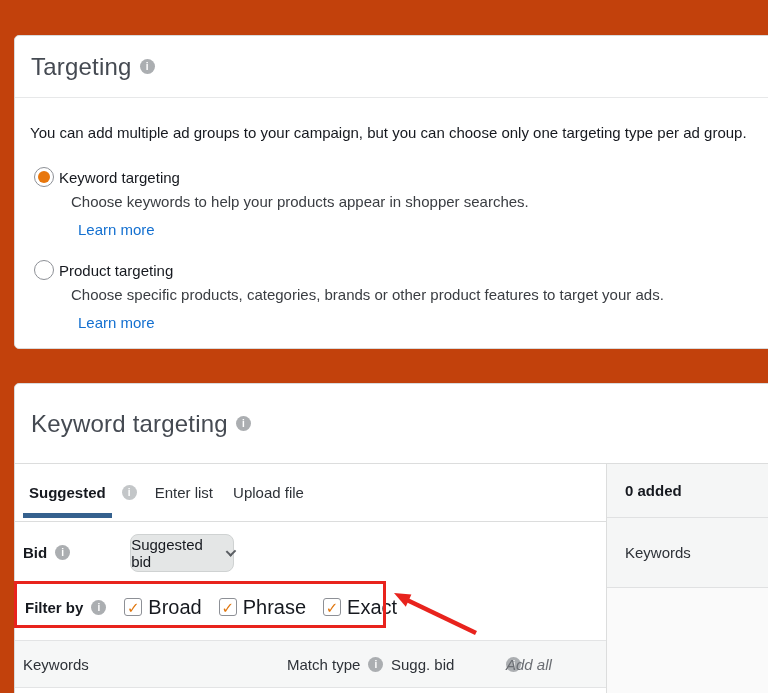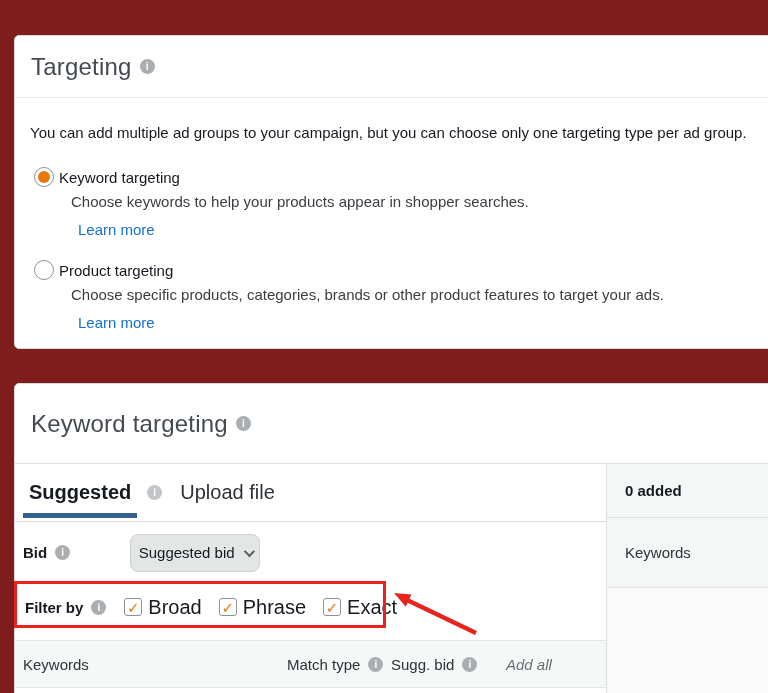--- a/index.html
+++ b/index.html
@@ -1,19 +1,19 @@
 <!DOCTYPE html>
 <html><head>
 <meta charset="utf-8">
 <style>
   * { margin:0; padding:0; box-sizing:border-box; }
   html,body { font-family:"Liberation Sans","DejaVu Sans",sans-serif; }
   .viewport {
     position:relative; width:768px; height:693px;
-    background:#7f1d1d; overflow:hidden; color:#16191f;
+    background:#c2410c; overflow:hidden; color:#16191f;
   }
   .card {
     position:absolute; left:14px; width:850px;
     background:#ffffff; border:1px solid #d9dadb; border-radius:5px;
   }
   .card1 { top:35px; height:314px; overflow:hidden; }
   .card2 { top:383px; height:405px; }
 
   .card-header1 {
     height:62px; display:flex; align-items:center;
@@ -48,30 +48,30 @@
     border-bottom:1px solid #dcdddd; }
 
   .card2-content { display:flex; height:324px; }
   .main-col { width:591px; flex:0 0 auto; }
   .side-panel { flex:1; border-left:1px solid #dcdddd; background:#fafafa;
     display:flex; flex-direction:column; }
 
   .tabs-row { height:58px; display:flex; align-items:center; padding-left:8px;
     border-bottom:1px solid #dcdddd; }
   .tab { position:relative; height:100%; display:flex; align-items:center;
-    padding:0 6px; margin-right:8px; font-size:20px; color:#2e3238; cursor:pointer; }
+    padding:0 6px; margin-right:8px; font-size:15px; color:#2e3238; cursor:pointer; }
   .tab.active { font-weight:700; color:#16191f; }
   .tab.active::after { content:""; position:absolute; left:0; right:0; bottom:3px;
     height:5px; background:#35618e; }
   .tab-info { margin-left:2px; margin-right:12px; background:#c3c6c8; }
 
   .bid-row { height:61px; display:flex; align-items:center; padding-left:8px; }
   .row-label { font-size:15px; font-weight:700; color:#16191f; }
   .dropdown {
-    margin-left:60px; width:130px; height:38px;
+    margin-left:60px; width:104px; height:38px;
     background:#e4e6e6; border:1px solid #cfd2d2; border-radius:8px;
     display:flex; align-items:center; justify-content:center; gap:9px;
     font-size:15px; color:#16191f; cursor:pointer;
   }
   .chevron-down {
     width:8px; height:8px; border-right:2px solid #5a5e63; border-bottom:2px solid #5a5e63;
     transform:rotate(45deg) translateY(-2px);
   }
 
   .filter-row { height:48px; display:flex; align-items:center; padding-left:10px; }
@@ -85,21 +85,21 @@
   .cb-label { font-size:20px; color:#16191f; }
 
   .table-header {
     position:relative; height:48px; margin-top:9px;
     background:#f6f7f7; border-top:1px solid #e3e4e5; border-bottom:1px solid #e3e4e5;
     font-size:15px; color:#2e3238;
   }
   .th { position:absolute; top:0; height:100%; display:flex; align-items:center; }
   .th-keywords { left:8px; }
   .th-match { left:272px; }
-  .th-sugg { left:376px; }
+  .th-sugg { left:376px;gap:44px; }
   .th-addall { left:491px; font-style:italic; color:#6b6e73; cursor:pointer; }
 
   .panel-row1 { height:54px; display:flex; align-items:center; padding-left:18px;
     font-size:15px; font-weight:700; background:#f5f6f6; border-bottom:1px solid #e0e1e2; }
   .panel-row2 { height:70px; display:flex; align-items:center; padding-left:18px;
     font-size:15px; color:#2e3238; background:#f5f6f6; border-bottom:1px solid #e0e1e2; }
   .panel-rest { flex:1; background:#fafafa; }
 
   .red-rect {
     position:absolute; left:14px; top:581px; width:372px; height:47px;
@@ -144,20 +144,21 @@
       <span class="info-icon">i</span>
     </div>
 
     <div class="card2-content">
 
       <div class="main-col">
 
         <div class="tabs-row">
           <div class="tab active">Suggested</div>
           <span class="info-icon tab-info">i</span>
+          <div class="tab">Enter list</div>
           <div class="tab">Upload file</div>
         </div>
 
         <div class="bid-row">
           <span class="row-label">Bid</span>
           <span class="info-icon">i</span>
           <div class="dropdown">
             <span>Suggested bid</span>
             <span class="chevron-down"></span>
           </div>

